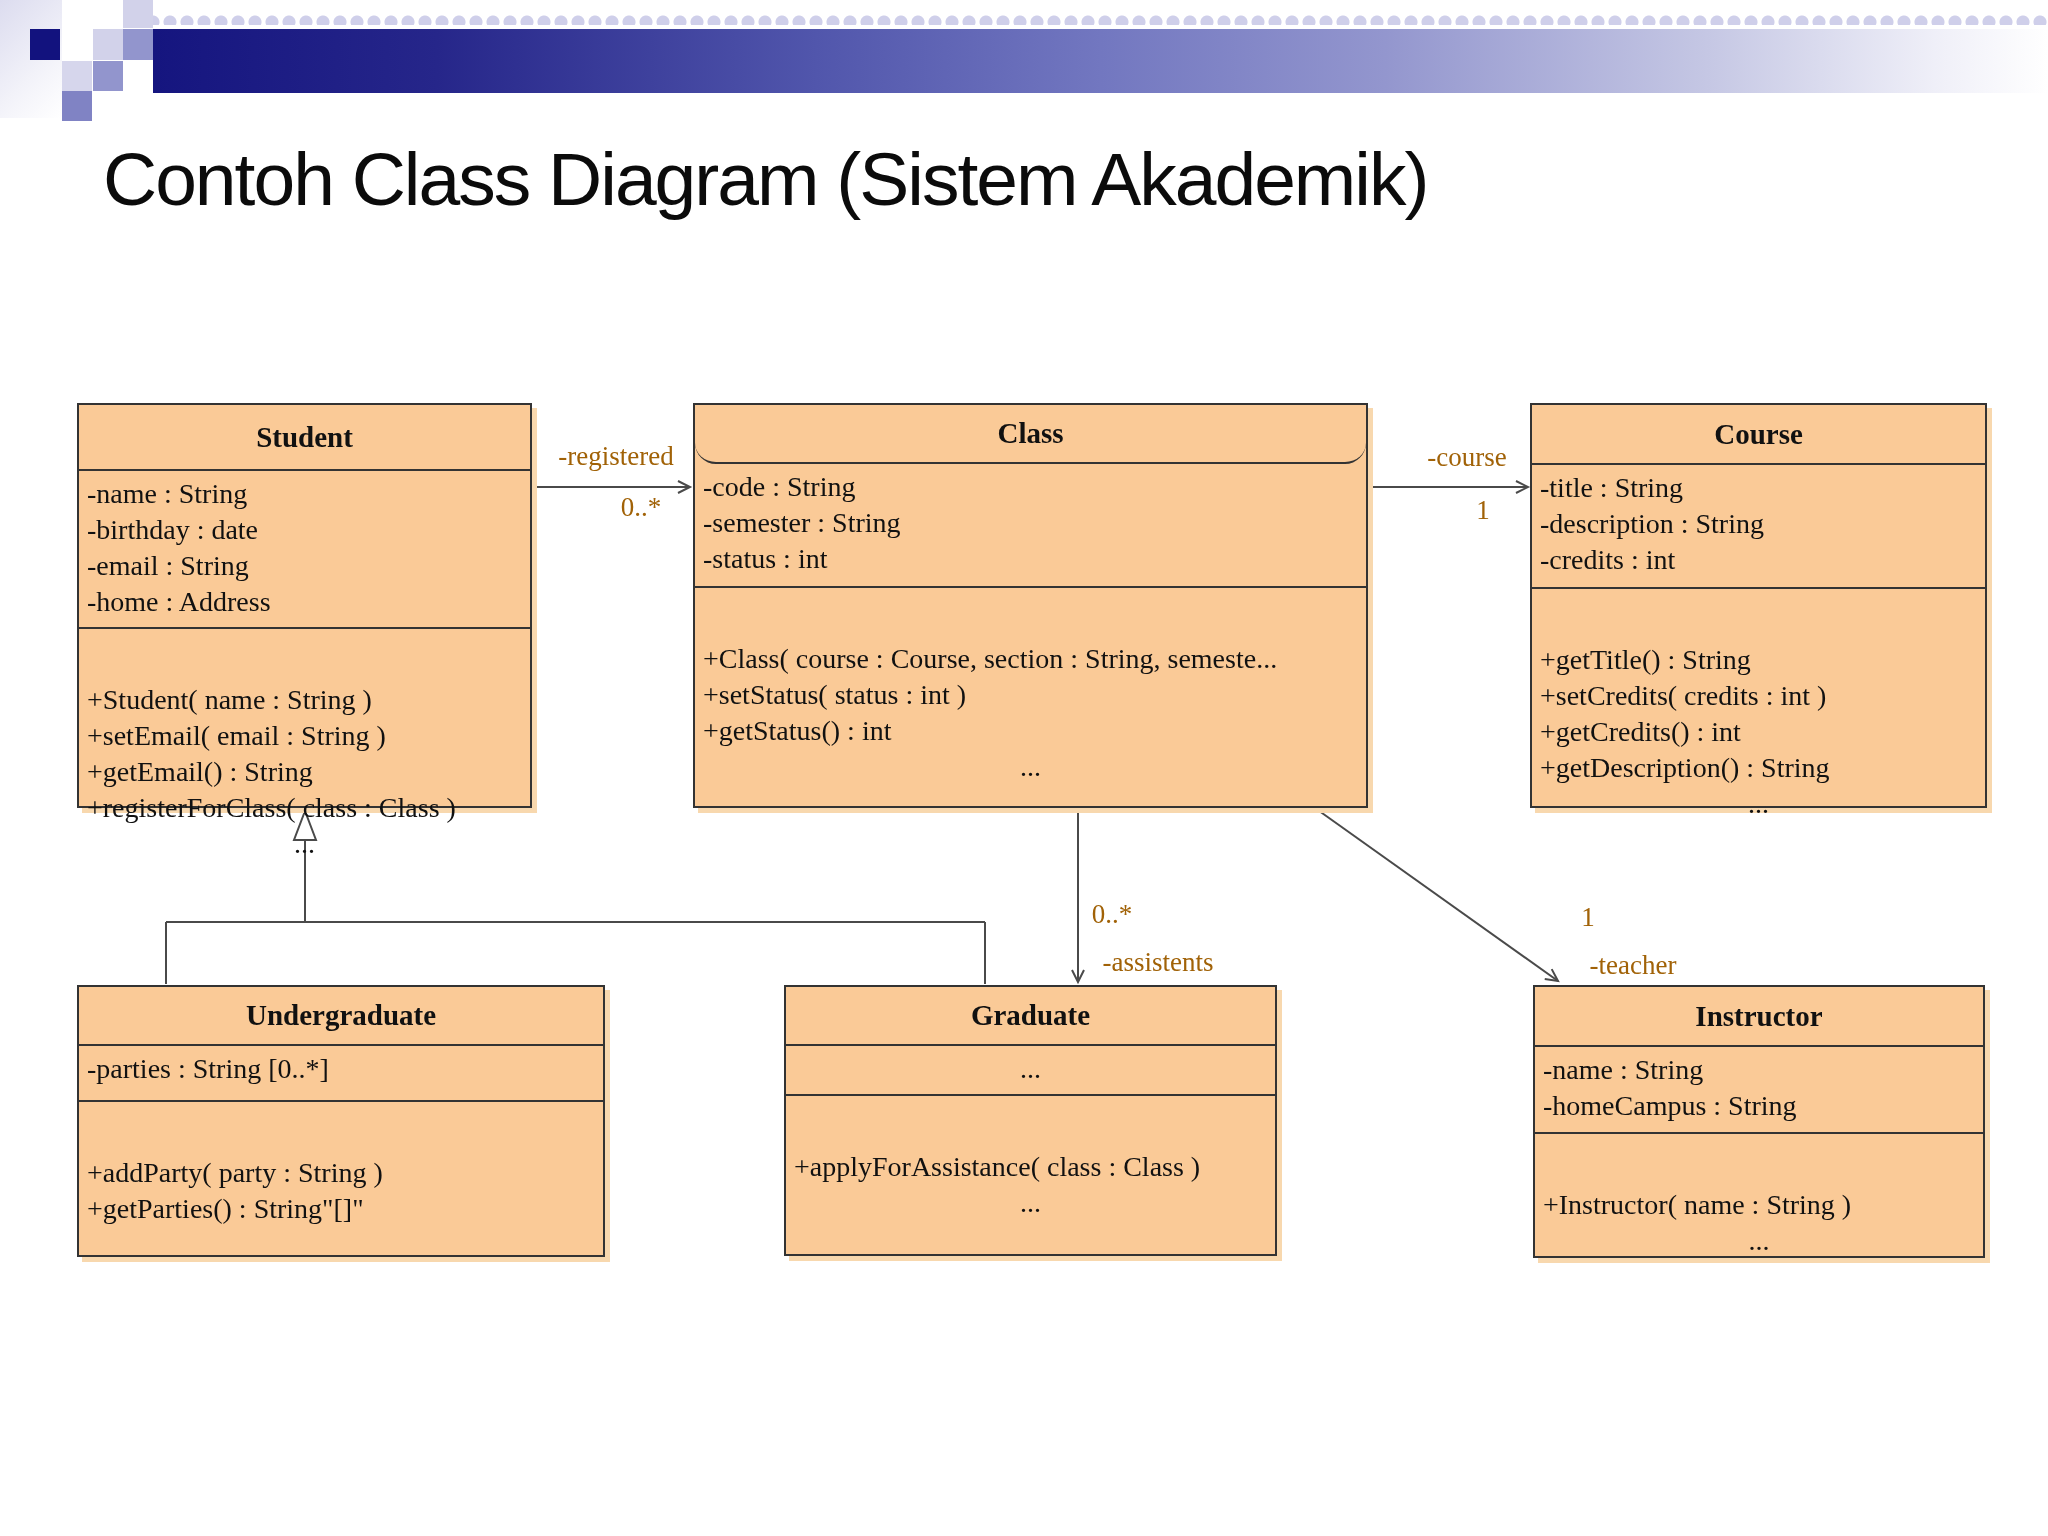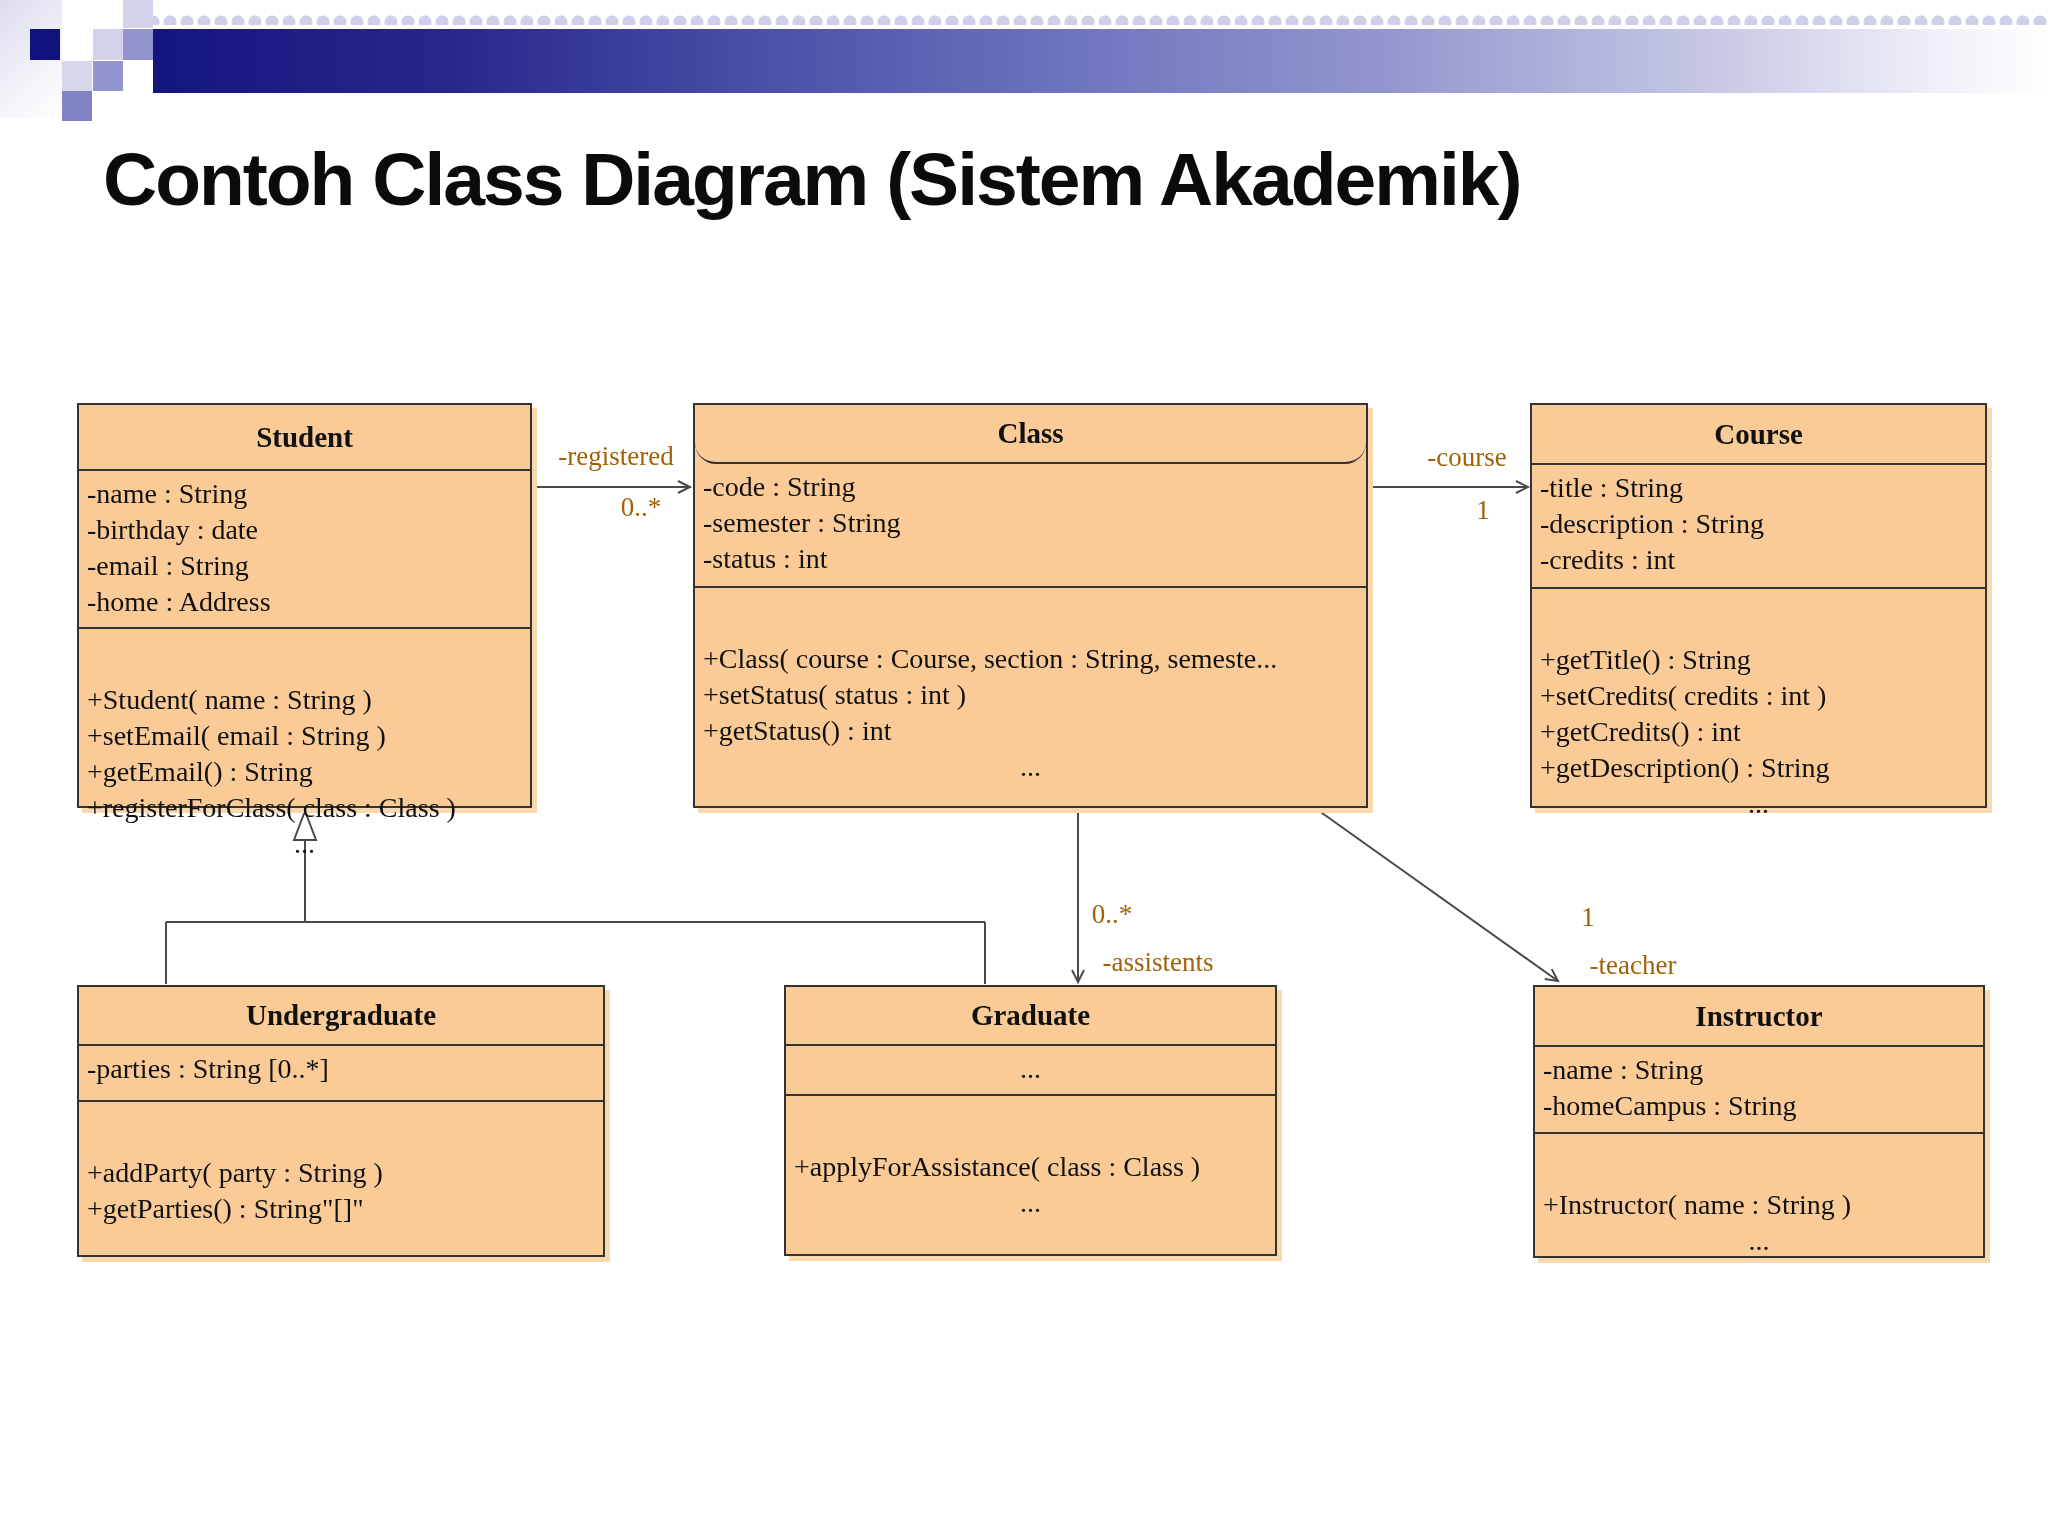--- a/index.html
+++ b/index.html
@@ -21,21 +21,21 @@
   .sq-a{left:30px;top:29px;width:30px;height:31px;background:#12127E;}
   .sq-b{left:93px;top:29px;width:30px;height:31px;background:#D2D2EA;}
   .sq-c{left:123px;top:29px;width:30px;height:31px;background:#9295CD;}
   .sq-d{left:123px;top:0;width:30px;height:28px;background:#D2D2EA;}
   .sq-e{left:62px;top:61px;width:30px;height:30px;background:#D6D6EC;}
   .sq-f{left:93px;top:61px;width:30px;height:30px;background:#9295CD;}
   .sq-g{left:62px;top:91px;width:30px;height:30px;background:#8083C4;}
 
   
   .title{position:absolute;left:103px;top:136px;margin:0;
-    font-family:"Liberation Sans",sans-serif;font-weight:bold;font-size:75px;
+    font-family:"Liberation Sans",sans-serif;font-weight:normal;font-size:75px;
     letter-spacing:-2px;color:#0b0b0b;white-space:nowrap;}
 
   
   .uml-class{position:absolute;background:#FACA97;border:2px solid #333333;
     box-shadow:5px 5px 0 0 #F8D8AE;box-sizing:border-box;color:#111;}
   .uml-header{font-weight:bold;font-size:29px;text-align:center;
     display:flex;align-items:center;justify-content:center;
     border-bottom:2px solid #333333;box-sizing:border-box;}
   .uml-attrs{border-bottom:2px solid #333333;box-sizing:border-box;padding:5px 8px 4px;overflow:hidden;}
   .uml-methods{padding:5px 8px 0;overflow:hidden;margin-top:48px;}

